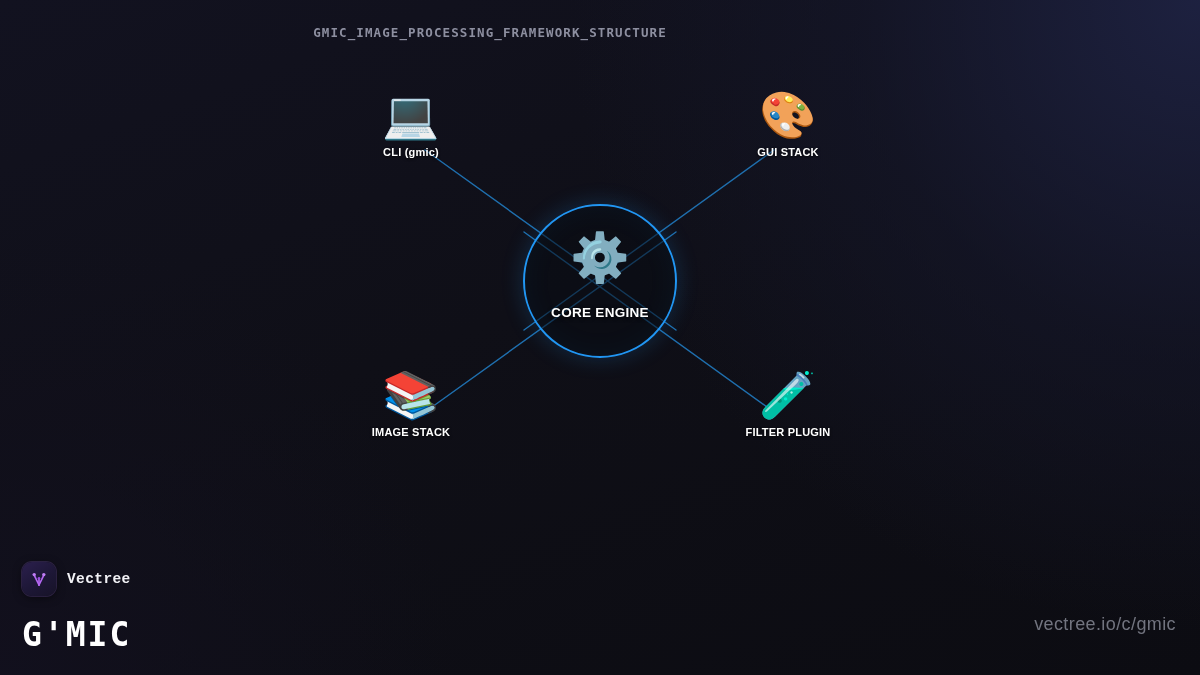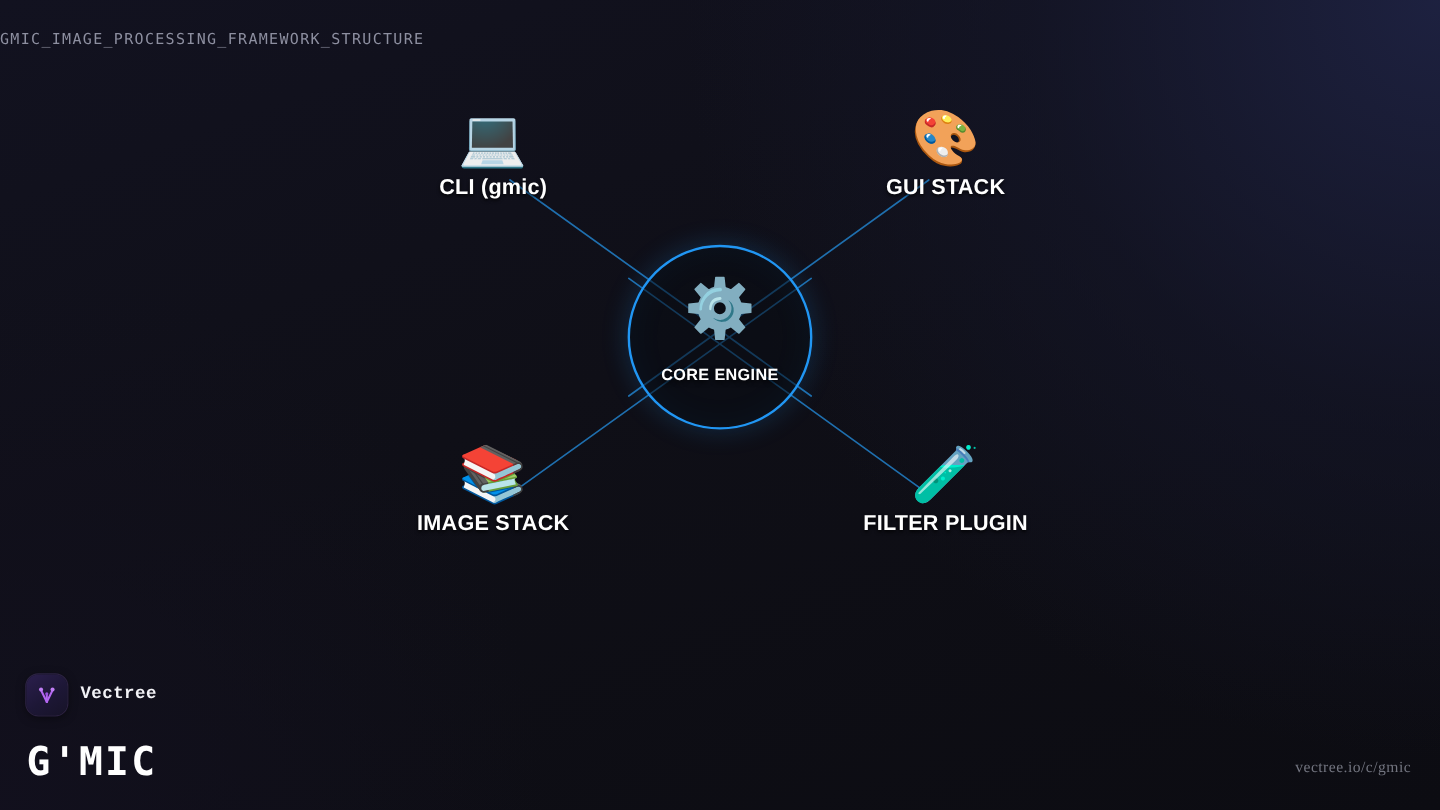--- a/index.html
+++ b/index.html
@@ -15,26 +15,27 @@
     width:1200px; height:675px;
     background:
       radial-gradient(circle 900px at 100% 0%, rgba(30,34,66,0.95) 0%, rgba(22,24,45,0.55) 38%, rgba(14,14,22,0) 70%),
       radial-gradient(circle 700px at 0% 100%, rgba(18,16,30,0.9) 0%, rgba(13,13,20,0) 65%),
       linear-gradient(160deg, #121220 0%, #0f0f17 45%, #0c0c12 100%);
   }
 
   
   #title {
     position:absolute; top:25px; left:0; width:980px;
-    text-align:left;
+    text-align:center;
     font-family:"DejaVu Sans Mono", monospace;
     font-size:12.5px;
     letter-spacing:1.1px;
     color:#8d8fa0;
     white-space:nowrap;
+    font-weight:bold;
   }
 
   
   #edges { position:absolute; inset:0; width:1200px; height:675px; }
 
   
   .node {
     position:absolute;
     width:200px;
     margin-left:-100px;
@@ -42,21 +43,21 @@
     pointer-events:auto;
   }
   .node .glyph {
     display:block;
     line-height:1;
     font-family:"DejaVu Sans", sans-serif;
   }
   .node .label {
     display:block;
     margin-top:8px;
-    font-size:18px;
+    font-size:11px;
     font-weight:bold;
     color:#ffffff;
     letter-spacing:0.2px;
     text-shadow:0 1px 3px rgba(0,0,0,0.85);
     white-space:nowrap;
   }
 
   .leaf .glyph { font-size:46px; }
 
   #node-cli      { left:411px; top:92px; }
@@ -116,23 +117,23 @@
     margin-top:22px;
     font-family:"DejaVu Sans Mono", monospace;
     font-size:33px;
     font-weight:bold;
     color:#ffffff;
     letter-spacing:2px;
     line-height:1.05;
   }
 
   #site-url {
-    position:absolute; right:24px; bottom:28px;
-    font-family:Liberation Serif, serif;
-    font-size:13px;
+    position:absolute; right:24px; bottom:40px;
+    font-family:Liberation Sans, sans-serif;
+    font-size:18px;
     color:#72747f;
     letter-spacing:0.4px;
   }
 </style>
 </head>
 <body>
 
 <div id="stage">
 
   <div id="title">GMIC_IMAGE_PROCESSING_FRAMEWORK_STRUCTURE</div>

